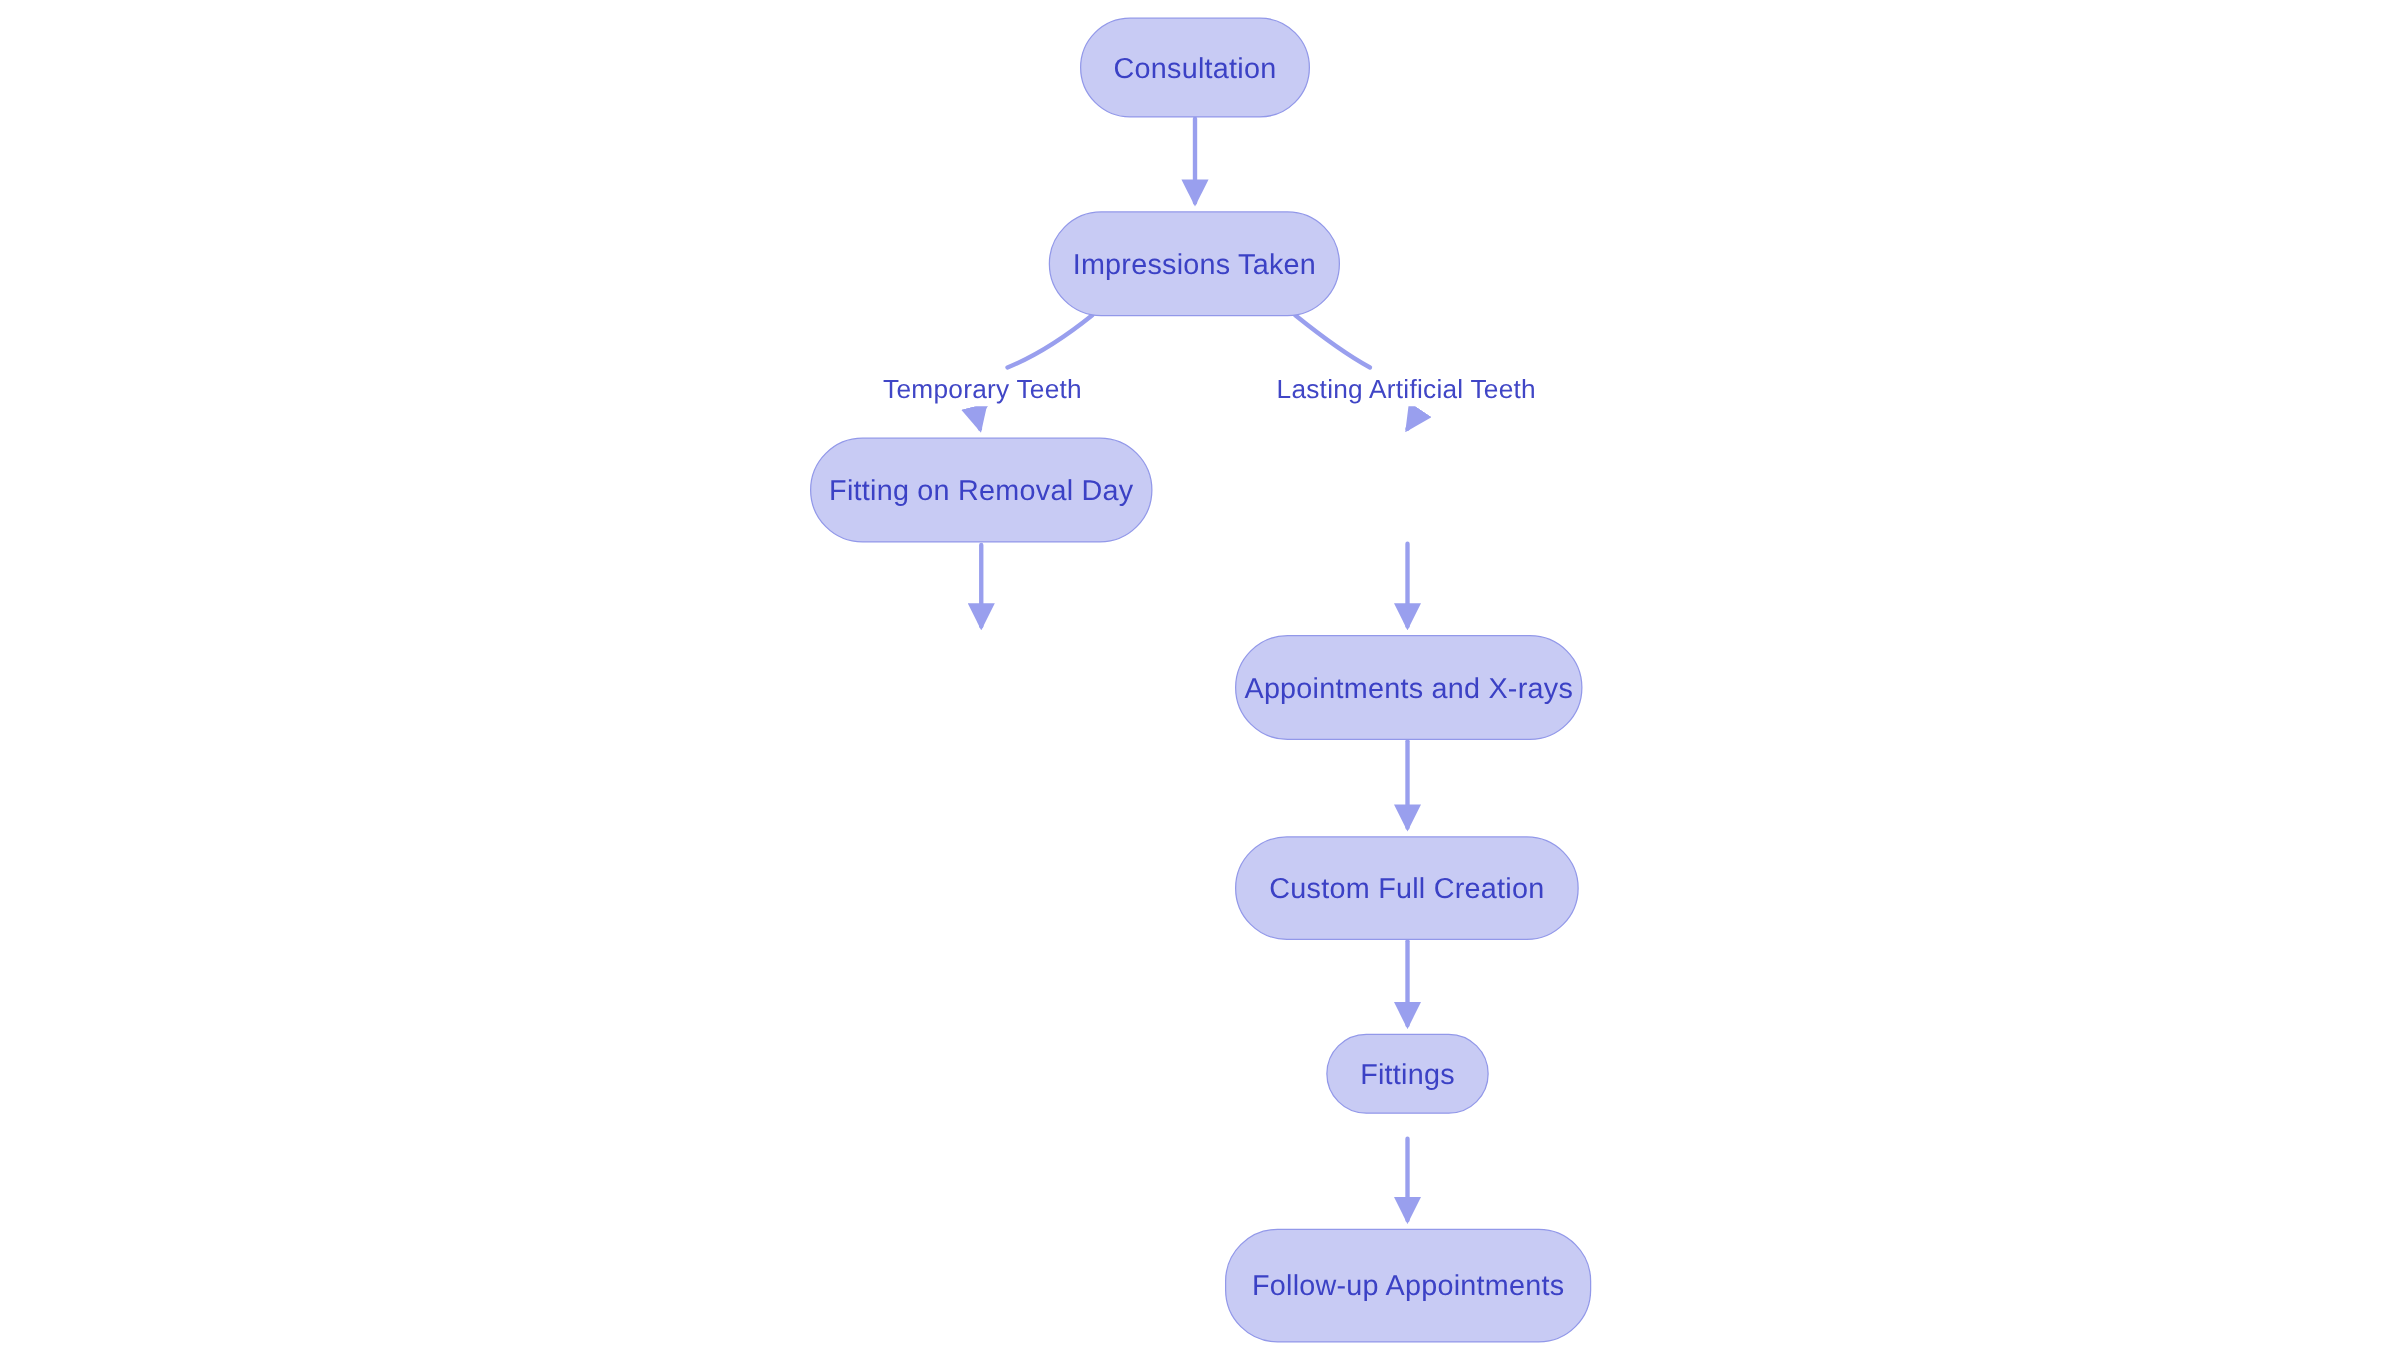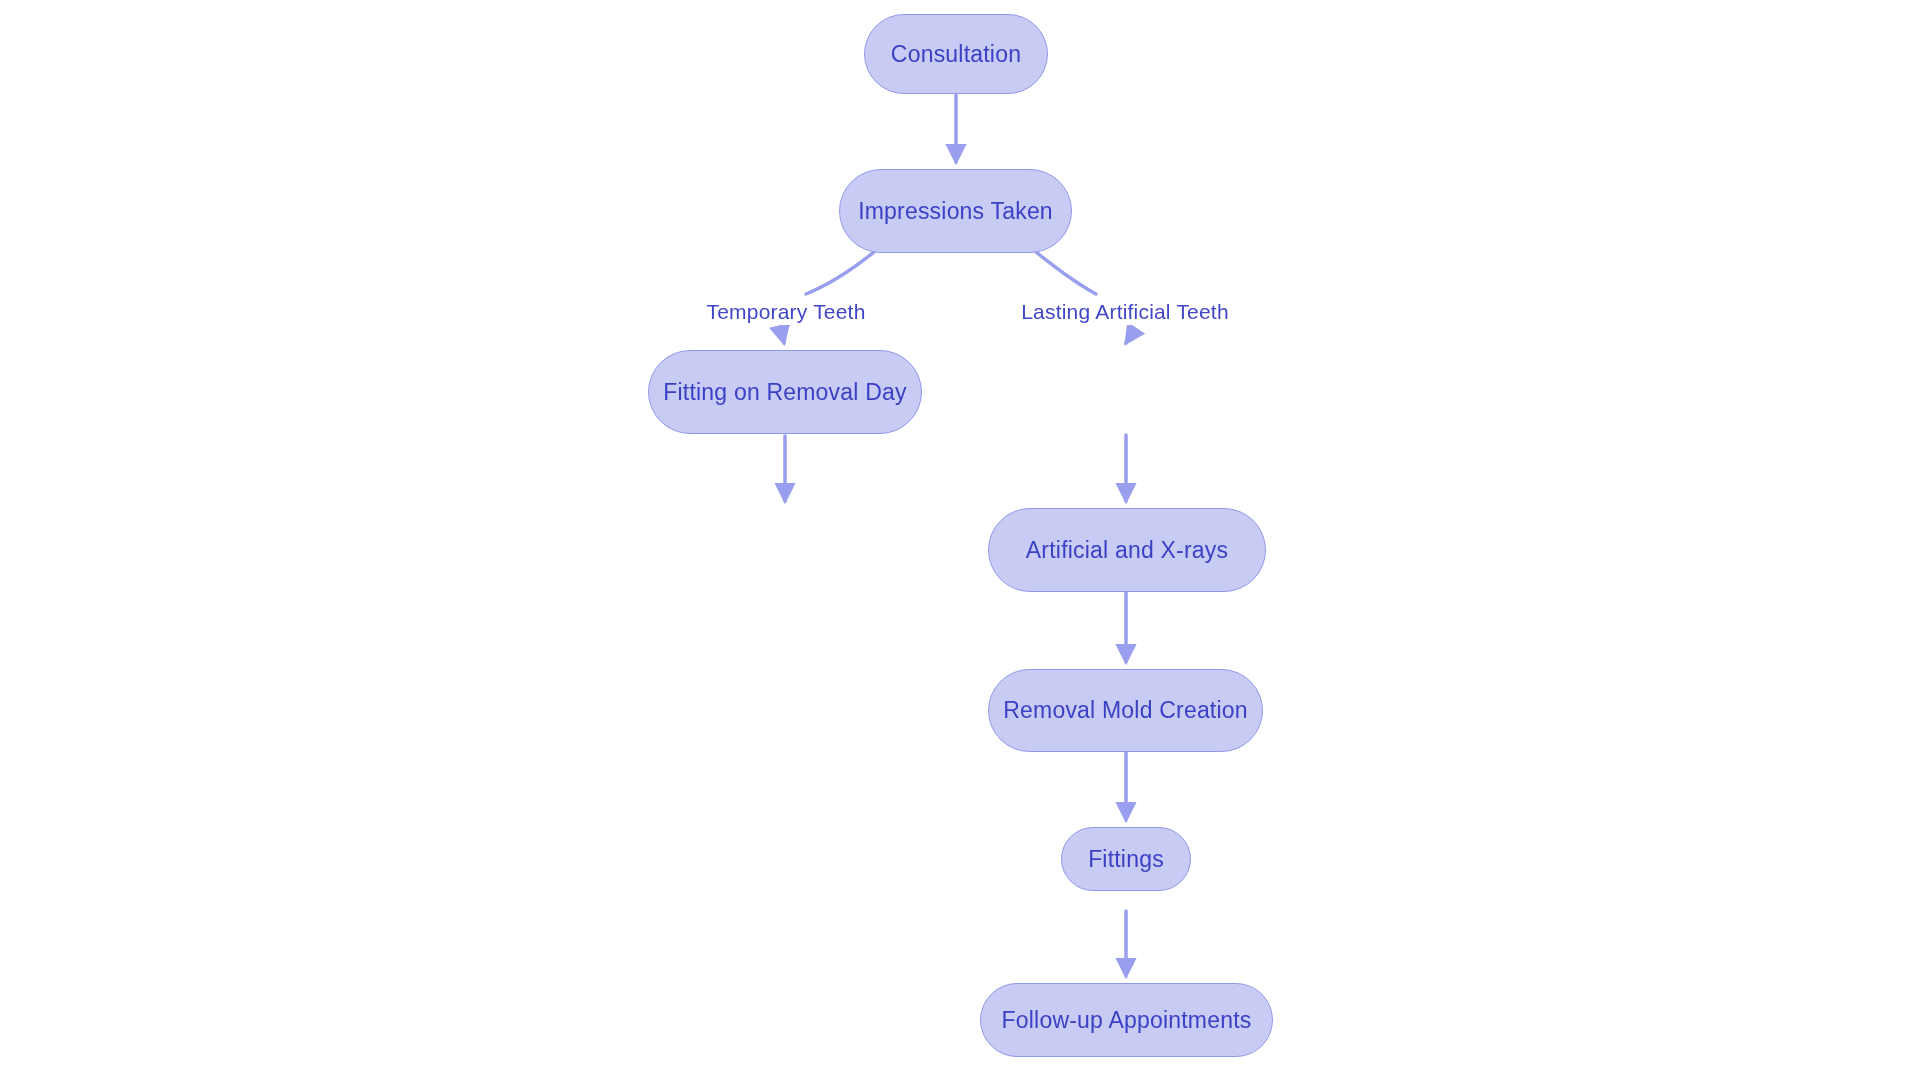--- a/index.html
+++ b/index.html
@@ -92,25 +92,25 @@
   </svg>
 
   <div class="node" style="left:839px; top:169px; width:233px; height:84px;">Impressions Taken</div>
 
   <div class="node" style="left:864px; top:14px; width:184px; height:80px;">Consultation</div>
 
   <div class="node" style="left:648px; top:350px; width:274px; height:84px;text-align:right;">Fitting on Removal Day</div>
 
 
 
-  <div class="node" style="left:988px; top:508px; width:278px; height:84px;">Artificial and X-rays</div>
+  <div class="node" style="left:988px; top:508px; width:278px; height:84px;">Appointments and X-rays</div>
 
-  <div class="node" style="left:988px; top:669px; width:275px; height:83px;">Removal Mold Creation</div>
+  <div class="node" style="left:988px; top:669px; width:275px; height:83px;">Custom Full Creation</div>
 
   <div class="node" style="left:1061px; top:827px; width:130px; height:64px;">Fittings</div>
 
-  <div class="node" style="left:980px; top:983px; width:293px; height:74px;text-align:center;">Follow-up Appointments</div>
+  <div class="node" style="left:980px; top:983px; width:293px; height:91px;text-align:center;">Follow-up Appointments</div>
 
   <div class="edge-label" style="left:786px; top:312px;">Temporary Teeth</div>
 
   <div class="edge-label" style="left:1125px; top:312px;">Lasting Artificial Teeth</div>
 
 </div>
 
 </body></html>

